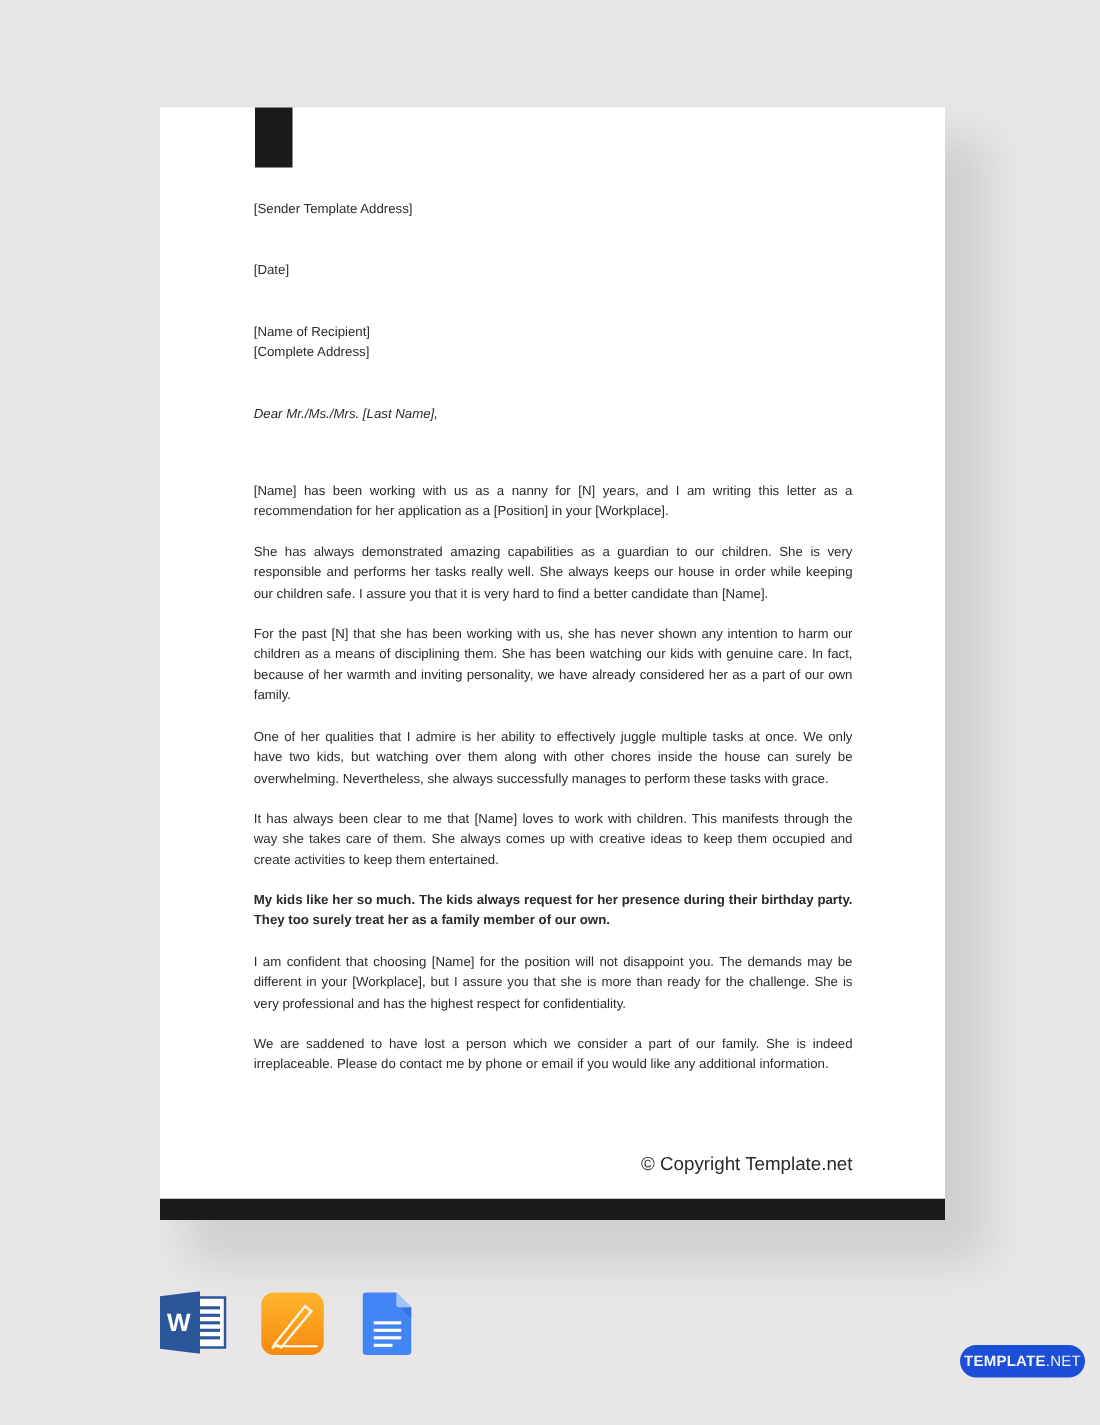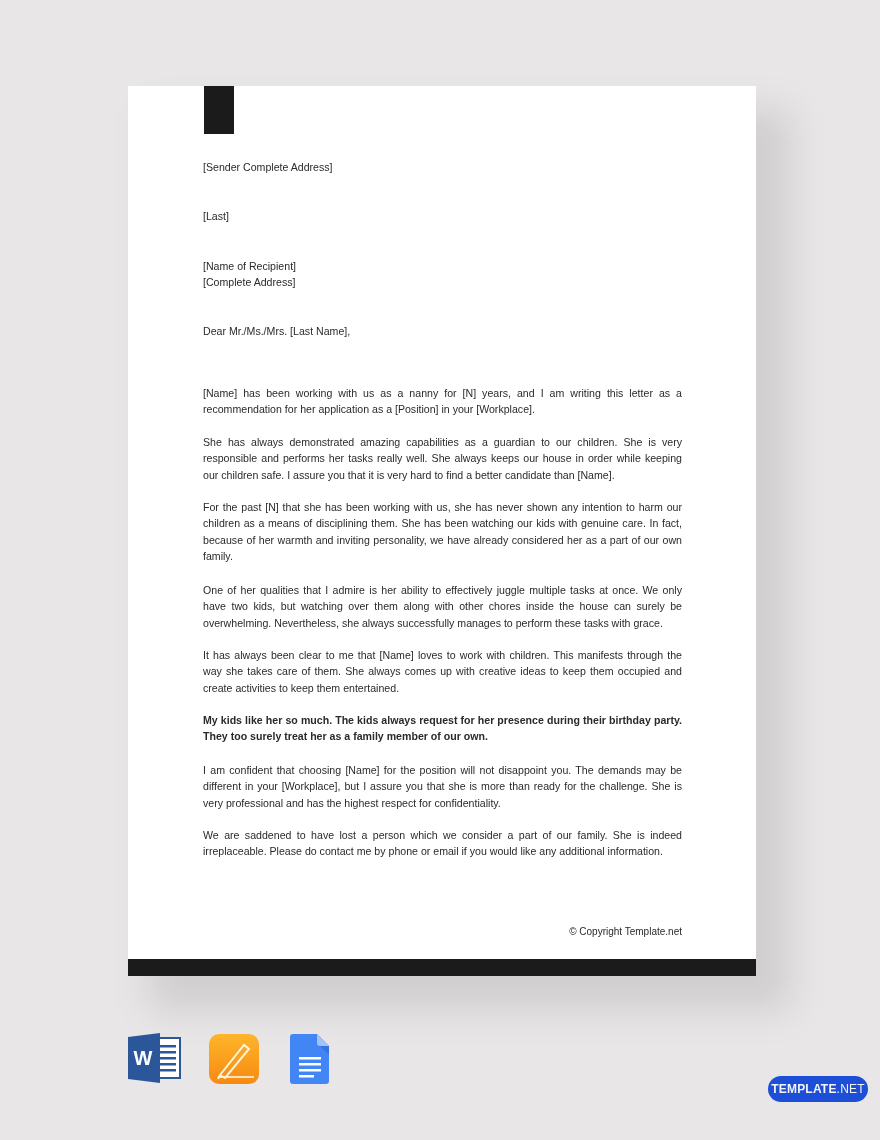--- a/index.html
+++ b/index.html
@@ -55,21 +55,21 @@
       position: absolute;
       left: 0;
       width: 479px;
       text-align: justify;
       text-align-last: left;
       margin-top: 29px;
     }
     .copyright {
       position: absolute;
       right: 74px; top: 838px;
-      font-size: 10px;
+      font-size: 15px;
       line-height: 16px;
       color: #2a2a2a;
       white-space: nowrap;
     }
     .icons {
       position: absolute;
       left: 128px; top: 1033px;
       height: 52px;
     }
     .icon {
@@ -93,25 +93,25 @@
   </style>
 </head>
 <body>
 
 <div class="shadow"></div>
 
 <div class="page">
   <div class="top-block"></div>
 
   <div class="content">
-    <div class="line" style="top:73px;">[Sender Complete Address]</div>
-    <div class="line" style="top:122px;">[Last]</div>
+    <div class="line" style="top:73px;">[Sender Template Address]</div>
+    <div class="line" style="top:122px;">[Date]</div>
     <div class="line" style="top:172px;text-align:right;">[Name of Recipient]</div>
     <div class="line" style="top:188px;text-align:right;">[Complete Address]</div>
-    <div class="line" style="top:237px;">Dear Mr./Ms./Mrs. [Last Name],</div>
+    <div class="line" style="top:237px;font-style:italic;">Dear Mr./Ms./Mrs. [Last Name],</div>
 
     <div class="para" style="top:270px;">[Name] has been working with us as a nanny for [N] years, and I am writing this letter as a recommendation for her application as a [Position] in your [Workplace].</div>
     <div class="para" style="top:319px;">She has always demonstrated amazing capabilities as a guardian to our children. She is very responsible and performs her tasks really well. She always keeps our house in order while keeping our children safe. I assure you that it is very hard to find a better candidate than [Name].</div>
     <div class="para" style="top:384px;">For the past [N] that she has been working with us, she has never shown any intention to harm our children as a means of disciplining them. She has been watching our kids with genuine care. In fact, because of her warmth and inviting personality, we have already considered her as a part of our own family.</div>
     <div class="para" style="top:467px;">One of her qualities that I admire is her ability to effectively juggle multiple tasks at once. We only have two kids, but watching over them along with other chores inside the house can surely be overwhelming. Nevertheless, she always successfully manages to perform these tasks with grace.</div>
     <div class="para" style="top:532px;">It has always been clear to me that [Name] loves to work with children. This manifests through the way she takes care of them. She always comes up with creative ideas to keep them occupied and create activities to keep them entertained.</div>
     <div class="para" style="top:597px;font-weight:bold;">My kids like her so much. The kids always request for her presence during their birthday party. They too surely treat her as a family member of our own.</div>
     <div class="para" style="top:647px;">I am confident that choosing [Name] for the position will not disappoint you. The demands may be different in your [Workplace], but I assure you that she is more than ready for the challenge. She is very professional and has the highest respect for confidentiality.</div>
     <div class="para" style="top:712px;">We are saddened to have lost a person which we consider a part of our family. She is indeed irreplaceable. Please do contact me by phone or email if you would like any additional information.</div>
   </div>

